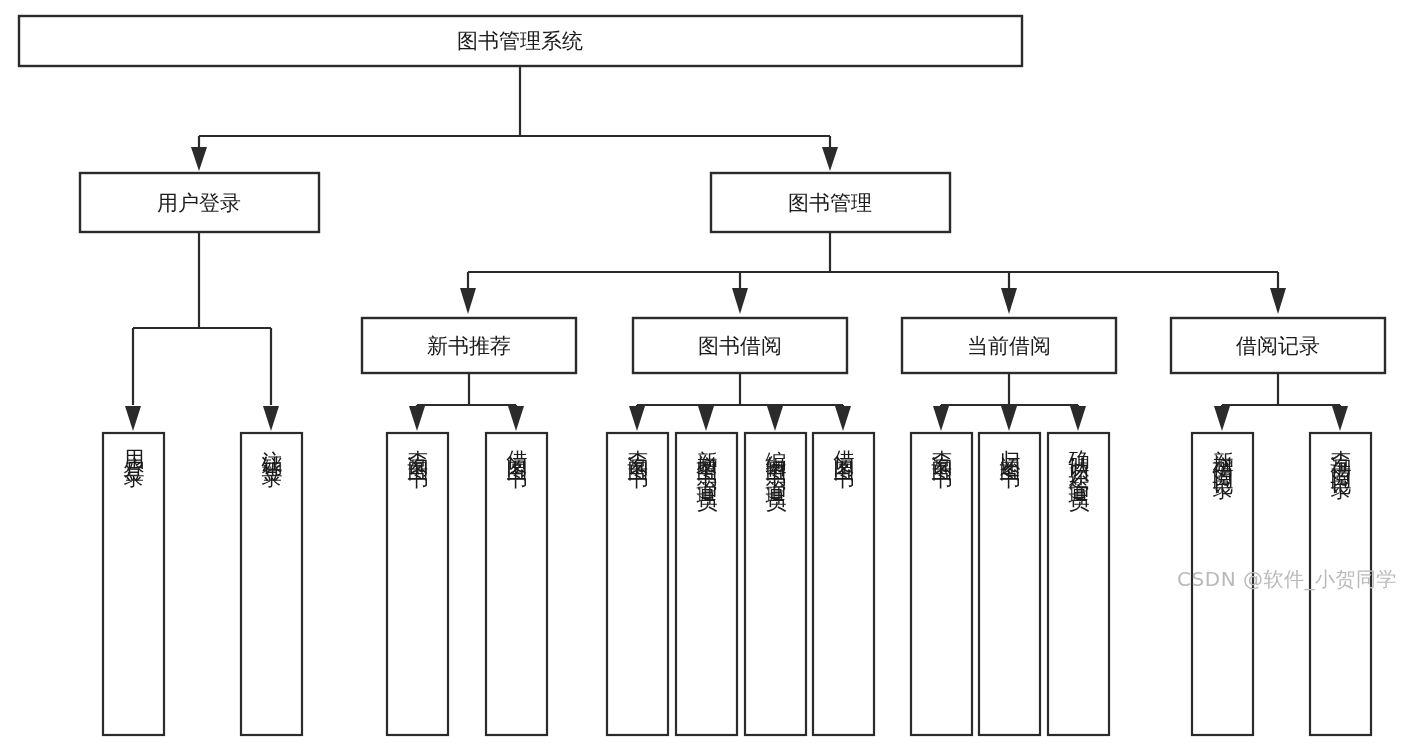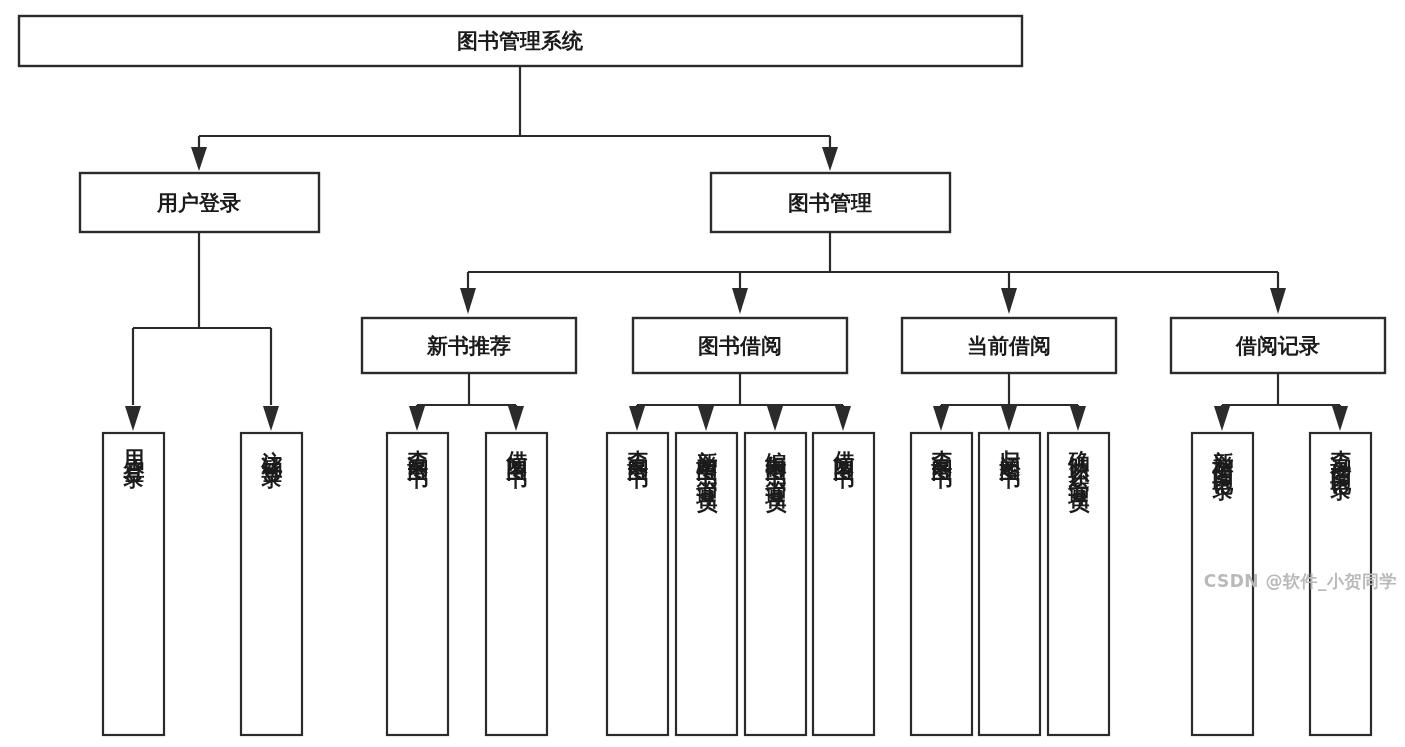--- a/index.html
+++ b/index.html
@@ -12,21 +12,20 @@
     width: 1405px;
     height: 747px;
     overflow: hidden;
     font-family: "DejaVu Sans", "Liberation Sans", sans-serif;
   }
   #diagram-root {
     position: relative;
     width: 1405px;
     height: 597px;
     background: #ffffff;
-    font-weight: bold;
   }
   svg#tree-svg {
     position: absolute;
     left: 0;
     top: 0;
     width: 1405px;
     height: 747px;
     display: block;
   }
   .node-box {
@@ -71,21 +70,21 @@
     line-height: 1;
     letter-spacing: 6px;
     color: #1b1b1b;
     white-space: nowrap;
   }
   .watermark {
     position: absolute;
     right: 8px;
     bottom: 4px;
     font-family: "DejaVu Sans", "Liberation Sans", sans-serif;
-    font-size: 17px;
+    font-size: 20px;
     color: #b9b9b9;
     letter-spacing: 0.5px;
     white-space: nowrap;
   }
 </style>
 </head>
 <body>
 
 <div id="diagram-root">
 

